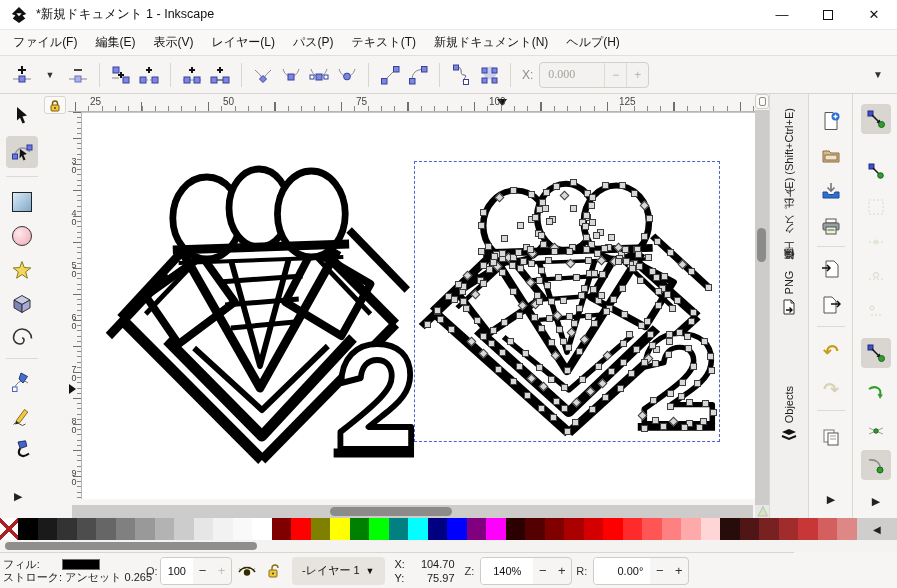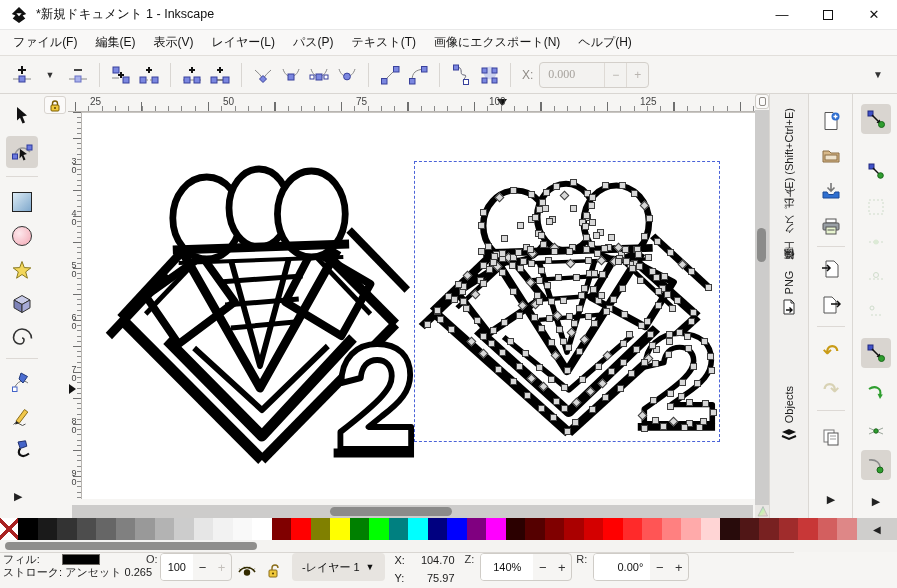--- a/index.html
+++ b/index.html
@@ -116,21 +116,21 @@
   .swatch{width:19.5px;height:22px;flex:none;}
   .swatch.none{width:18px;background:
       linear-gradient(45deg,transparent 43%,#a92222 43% 57%,transparent 57%),
       linear-gradient(-45deg,transparent 43%,#a92222 43% 57%,transparent 57%),#fff;}
   .pal-end{flex:1;display:flex;align-items:center;justify-content:center;color:#222;font-size:10px;}
   .pal-scroll{position:absolute;left:0;top:540px;width:897px;height:12px;background:#f4f3f1;}
   .pal-thumb{position:absolute;left:5px;top:2px;width:252px;height:8px;border-radius:4px;background:#8f8e8c;}
 
   
   .statusbar{position:absolute;left:0;top:552px;width:794px;height:36px;background:#f6f5f3;
-             border-top:1px solid #d9d6d2;display:flex;font-size:11px;}
+             border-top:1px solid #d9d6d2;display:flex;align-items:center;font-size:11px;}
   .fs-block{width:146px;padding-left:3px;line-height:13px;}
   .fs-row{display:flex;align-items:center;white-space:nowrap;}
   .fill-swatch{display:inline-block;width:38px;height:11px;border:1px solid #6e6a65;margin-left:22px;}
   .sb-spin{display:flex;align-items:center;height:28px;border:1px solid #cfccc7;border-radius:4px;
            background:#f6f5f3;overflow:hidden;margin-left:2px;}
   .sb-spin .v{background:#fff;height:100%;display:flex;align-items:center;padding:0 7px;color:#111;}
   .sb-spin .b{width:19px;text-align:center;color:#333;font-size:13px;}
   .sb-spin .b.dis{color:#c4c0bb;}
   .sb-ico{margin:0 5px;display:flex;align-items:center;}
   .layer-btn{display:flex;align-items:center;gap:6px;height:28px;padding:0 10px;margin:0 6px;
@@ -170,21 +170,21 @@
     </div>
   </div>
 
   <div class="menubar">
     <span class="menuitem">ファイル(F)</span>
     <span class="menuitem">編集(E)</span>
     <span class="menuitem">表示(V)</span>
     <span class="menuitem">レイヤー(L)</span>
     <span class="menuitem">パス(P)</span>
     <span class="menuitem">テキスト(T)</span>
-    <span class="menuitem">画像にエクスポート(N)</span>
+    <span class="menuitem">新規ドキュメント(N)</span>
     <span class="menuitem">ヘルプ(H)</span>
   </div>
 
   <div class="toolopts">
     <div class="tbtn">
       <svg width="22" height="22">
           <line x1="2" y1="15" x2="20" y2="15" stroke="#888"></line>
           <rect x="8" y="12" width="6" height="6" fill="#7b87e0" stroke="#39419c"></rect>
           <path d="M10,2h2v3h3v2h-3v3h-2V7H7V5h3z" fill="#111"></path>
         </svg>
@@ -375,21 +375,21 @@
           <circle cx="6" cy="9" r="1" fill="#5a4300"></circle>
         </svg>
     </div>
 
     <div class="hruler">
       <div class="hmark"></div>
     <span class="rlabel" style="left: 22px;">25</span>
         <span class="rlabel" style="left: 155px;">50</span>
         <span class="rlabel" style="left: 288px;">75</span>
         <span class="rlabel" style="left: 421px;">100</span>
-        <span class="rlabel" style="left: 572px;">125</span>
+        <span class="rlabel" style="left: 551px;">125</span>
       </div>
     <div class="vruler">
       <div class="vmark"></div>
     <span class="rlabel" style="top: 44px;">30</span>
         <span class="rlabel" style="top: 96px;">40</span>
         <span class="rlabel" style="top: 148px;">50</span>
         <span class="rlabel" style="top: 200px;">60</span>
         <span class="rlabel" style="top: 252px;">70</span>
         <span class="rlabel" style="top: 304px;">80</span>
         <span class="rlabel" style="top: 356px;">90</span>

